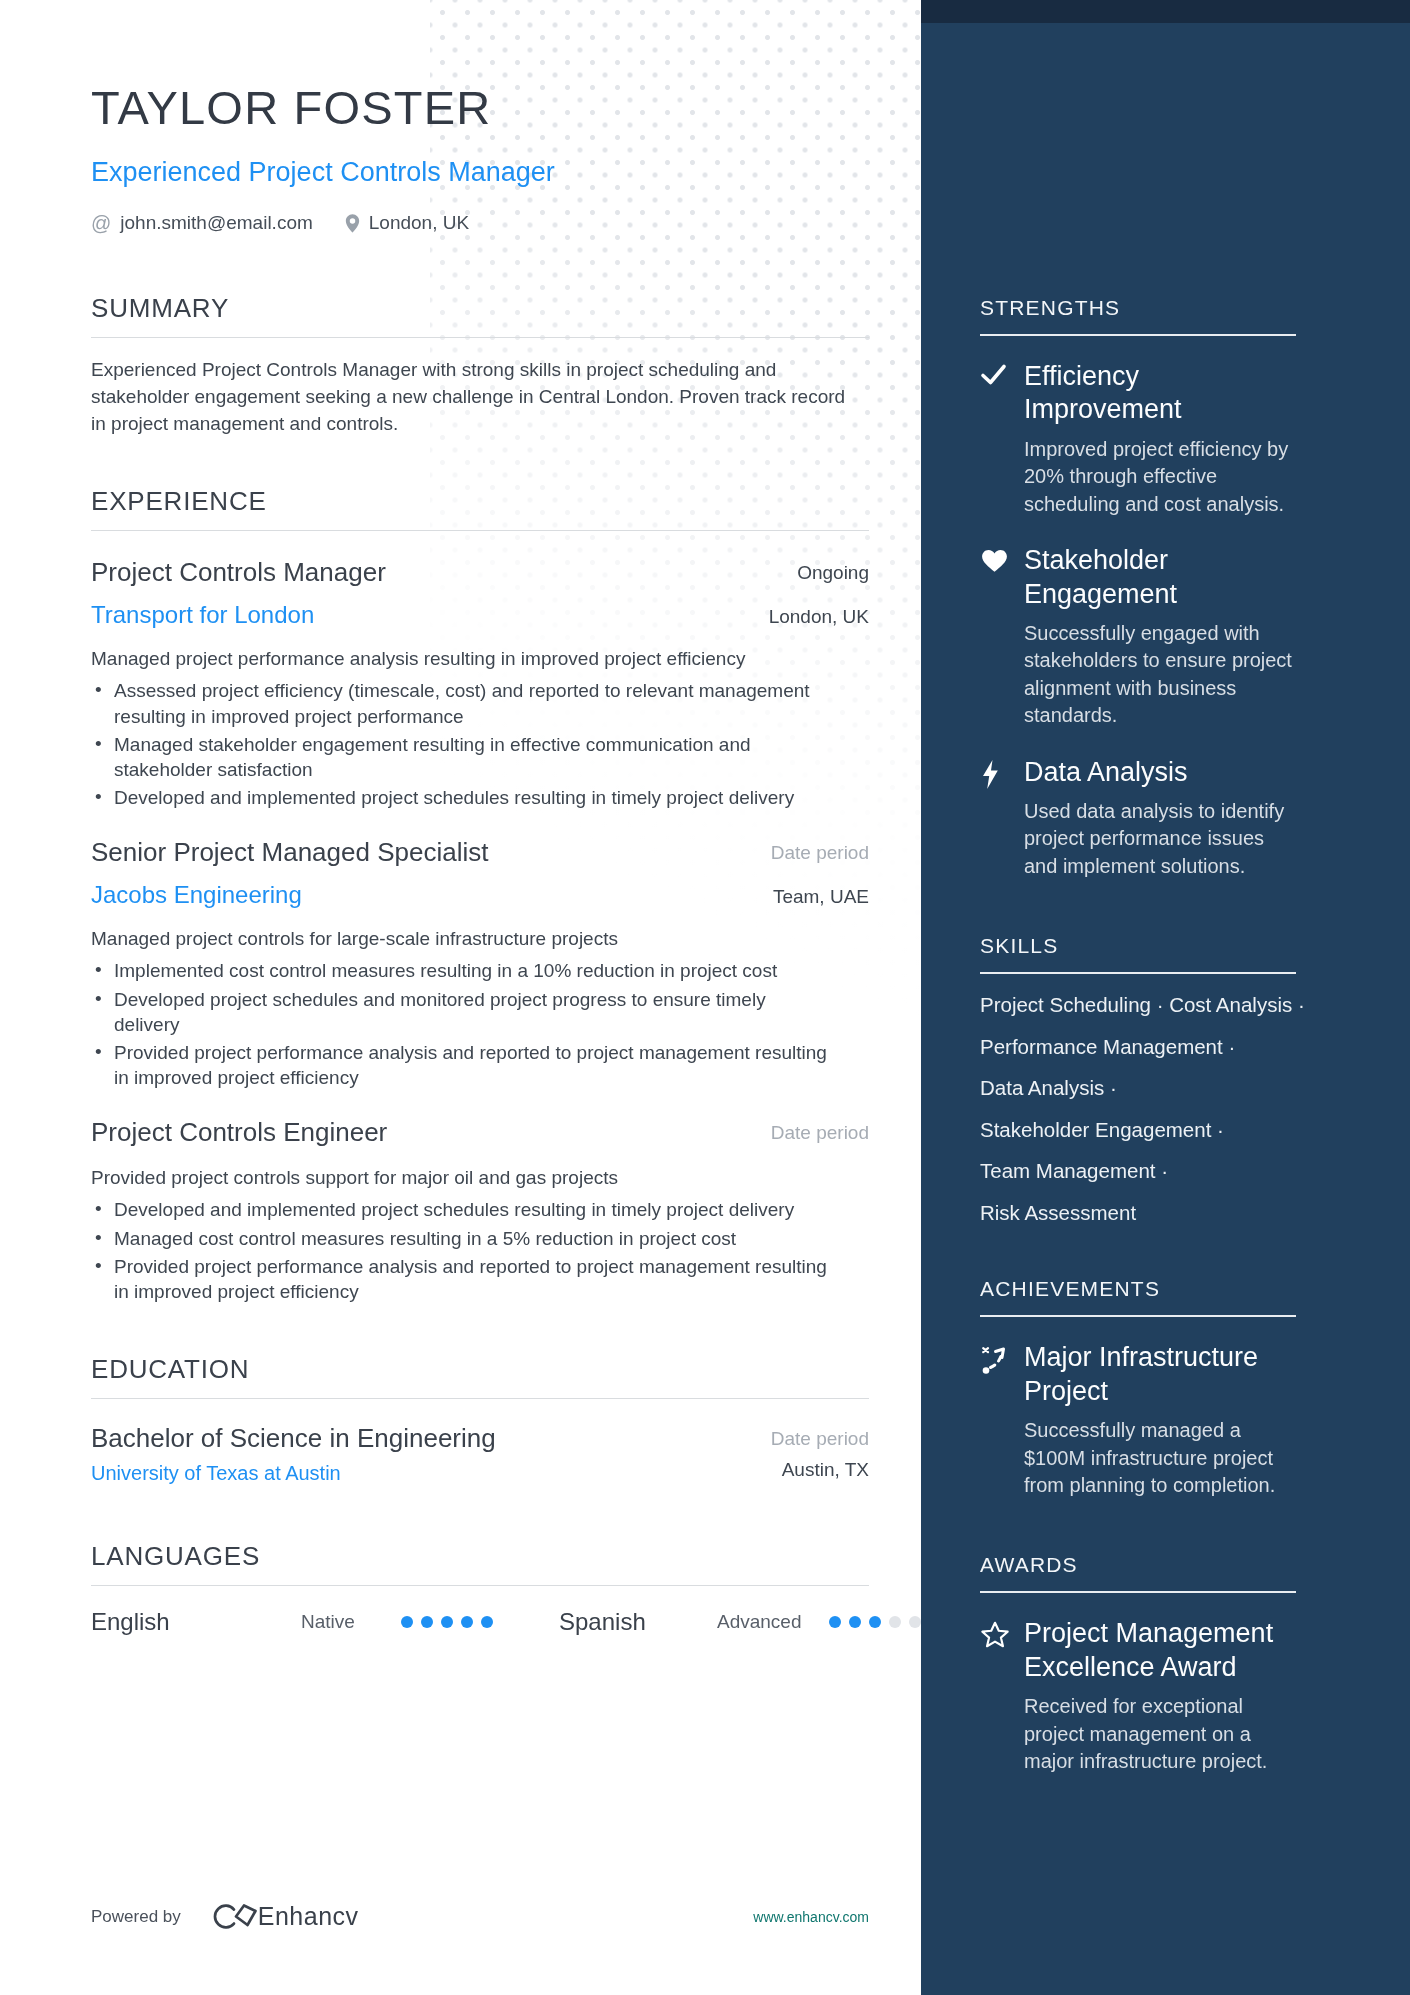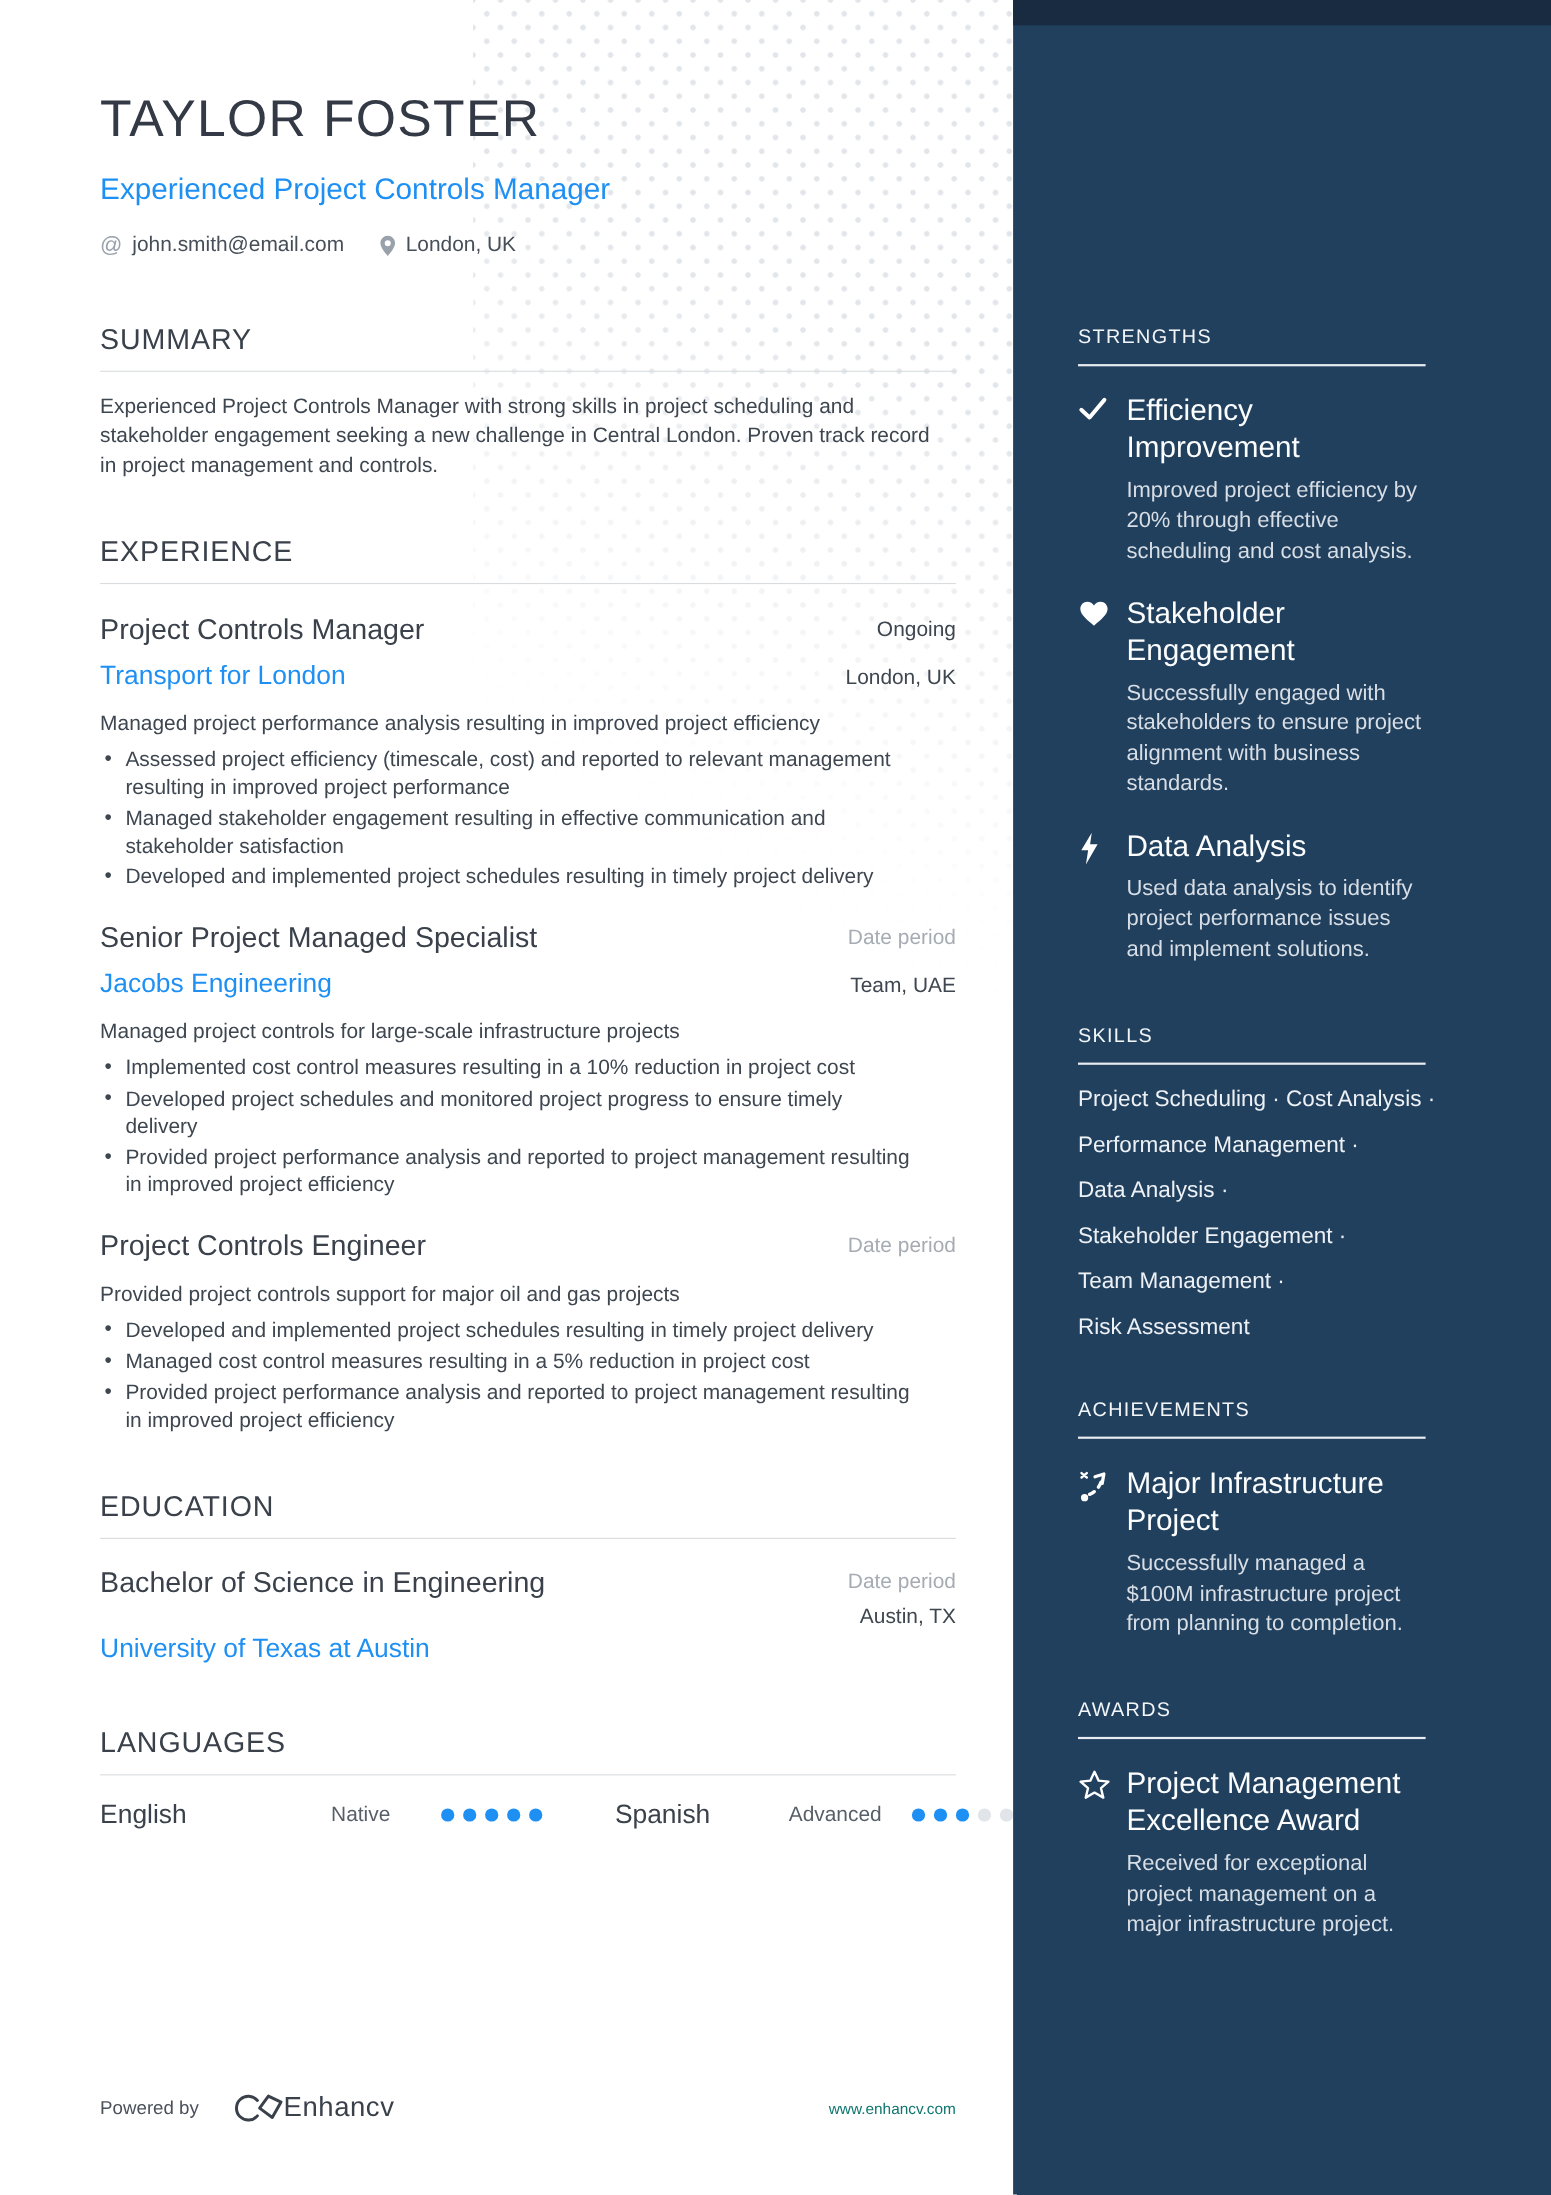--- a/index.html
+++ b/index.html
@@ -68,21 +68,21 @@
   .bullets { margin-top: 7px; }
   .bullet {
     position: relative; padding-left: 23px; margin-top: 3px;
     font-size: 19px; line-height: 1.33; color: #3E4650; max-width: 745px;
     list-style: none;
   }
   .bullet::before { content: "•"; position: absolute; left: 4px; top: -1px; }
 
   .edu-block { margin-top: 24px; }
   .degree { font-size: 26px; font-weight: 400; color: #3A414B; }
-  .school { font-size: 24px; color: #1E90F3; margin-top: 31px; }
+  .school { font-size: 20px; color: #1E90F3; margin-top: 8px; }
 
   .lang-row { display: flex; align-items: center; margin-top: 22px; }
   .lang-name { font-size: 24px; color: #3A414B; }
   .lang-level { font-size: 19px; color: #585F69; }
   .lang-g1 .lang-name { width: 210px; }
   .lang-g1 .lang-level { width: 100px; }
   .lang-g2 { margin-left: 58px; }
   .lang-g2 .lang-name { width: 158px; }
   .lang-g2 .lang-level { width: 112px; }
   .lang-group { display: flex; align-items: center; }
@@ -98,21 +98,21 @@
   .brand-logo { margin-left: 30px; display: flex; align-items: center; }
   .brand-name { font-size: 25px; color: #3A414B; letter-spacing: 0.5px; }
   .site-url { margin-left: auto; font-size: 14px; color: #0f766e; }
 
   
   .sidebar {
     width: 489px; background: #21405E; position: relative;
     padding: 296px 44px 0 59px; flex: none;
   }
   .sidebar-strip { position: absolute; top: 0; left: 0; right: 0; height: 23px; background: #182B41; }
-  h2.side-h { font-size: 18px; font-weight: 400; letter-spacing: 1.2px; color: #F3F6F9; }
+  h2.side-h { font-size: 21px; font-weight: 400; letter-spacing: 1.2px; color: #F3F6F9; }
   .side-hr { height: 2px; background: #E9EDF1; width: 316px; margin-top: 14px; }
   .side-section { margin-bottom: 54px; }
   .side-items { margin-top: 24px; }
   .side-item { display: flex; margin-bottom: 26px; }
   .s-icon { width: 44px; flex: none; padding-top: 3px; }
   .s-title { font-size: 27px; line-height: 1.24; color: #FCFDFE; font-weight: 400; max-width: 215px; }
   .s-title-wide { max-width: 285px; }
   .s-text { margin-top: 9px; font-size: 20px; line-height: 1.37; color: #D8DEE5; max-width: 278px; }
   .skill-line { font-size: 20.5px; color: #EDF1F5; margin-top: 20px; line-height: 1.05; }
   .skills-list { margin-top: 6px; }

